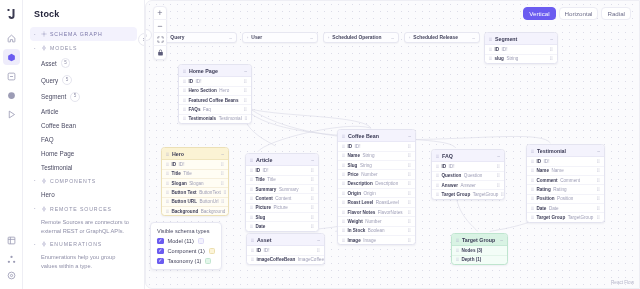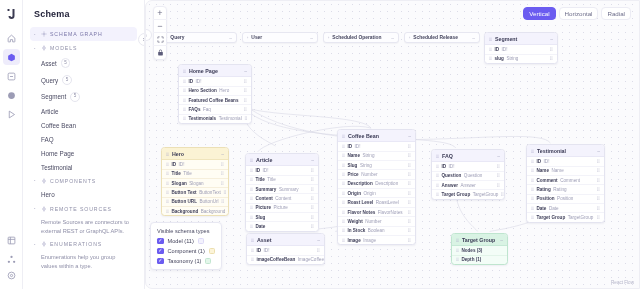--- a/index.html
+++ b/index.html
@@ -250,21 +250,21 @@
     </div>
     <div class="rail-btn bottom">
       <svg viewBox="0 0 24 24" fill="none" stroke="currentColor" stroke-width="2.2">
           <circle cx="12" cy="12" r="9"></circle>
           <circle cx="12" cy="12" r="3"></circle>
         </svg>
     </div>
   </div>
 
   <div id="panel">
-    <h1>Schema</h1>
+    <h1>Stock</h1>
 
     <div class="nav-head sel">
       <span class="caret">•</span>
       <span class="ico">
         <svg viewBox="0 0 24 24" fill="none" stroke="currentColor" stroke-width="2.4" width="6" height="6">
             <circle cx="12" cy="12" r="4"></circle>
             <path d="M12 2v3M12 19v3M2 12h3M19 12h3"></path>
           </svg>
       </span>
       <span>SCHEMA GRAPH</span>

